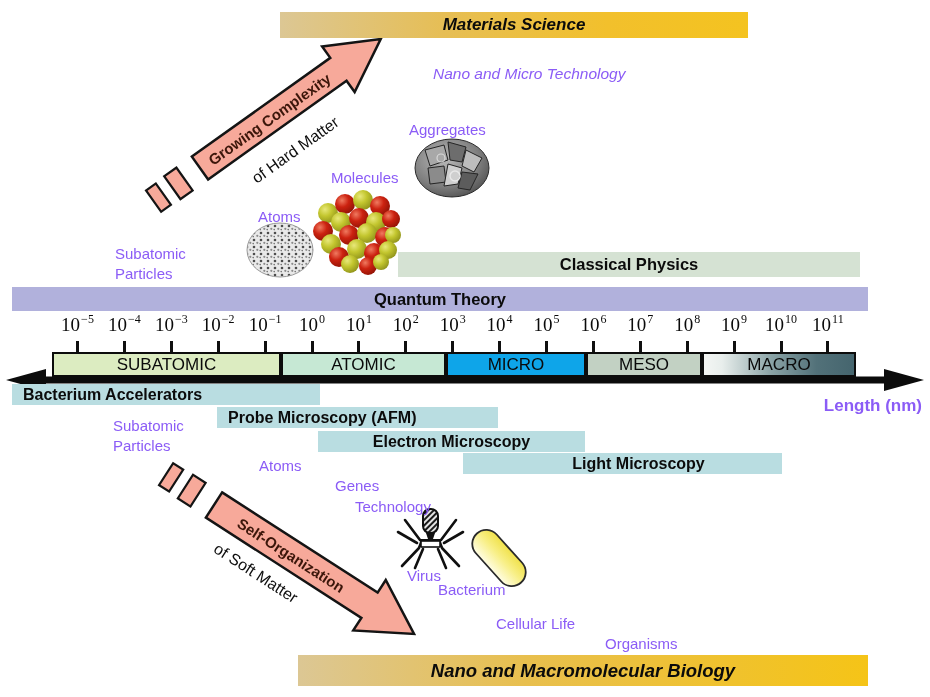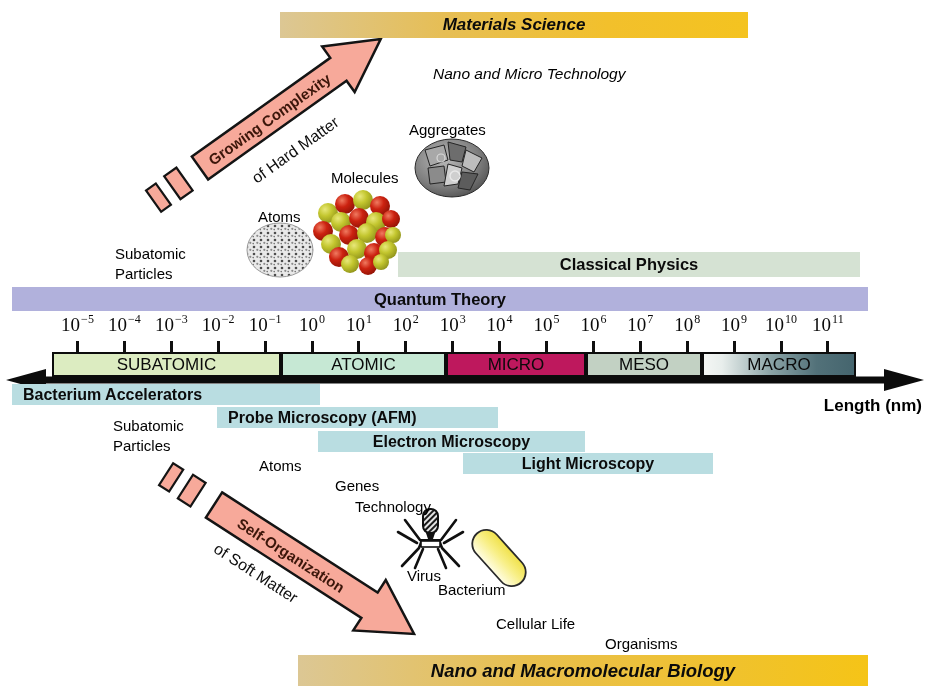--- a/index.html
+++ b/index.html
@@ -8,21 +8,21 @@
   .abs{position:absolute;}
   .banner{position:absolute;text-align:center;font-weight:bold;color:#0b0b0b;}
   .banner.gold{font-style:italic;font-size:17px;line-height:26px;
     background:linear-gradient(90deg,#dcc794 0%,#e6be55 35%,#f2c02c 70%,#f4c320 100%);}
   .banner.gold2{font-style:italic;font-size:18.5px;line-height:31px;
     background:linear-gradient(90deg,#dcc794 0%,#e8bf4e 40%,#f5c417 100%);}
   .banner.green{font-size:16.5px;line-height:25px;background:#d5e2d3;}
   .banner.purple{font-size:16.5px;line-height:24px;background:#b1b1dc;}
   .banner.blue{font-size:16px;line-height:21px;background:#b9dde1;}
   .banner.leftalign{text-align:left;padding-left:11px;box-sizing:border-box;}
-  .lbl{position:absolute;font-size:15px;line-height:20px;color:#000000;white-space:nowrap;}
+  .lbl{position:absolute;font-size:15px;line-height:20px;color:#8b5cf6;white-space:nowrap;}
   .lbl.italic{font-style:italic;font-size:15.5px;}
   .lbl.bold{font-weight:bold;font-size:17px;}
   .tick-label{position:absolute;top:313px;width:48px;text-align:center;
     font-family:"Liberation Serif",serif;font-size:19px;color:#0a0a0a;}
   .tick-label sup{font-size:12px;position:relative;top:-1px;margin-left:1px;}
   .tick-mark{position:absolute;top:341px;width:3px;height:12px;background:#101010;}
   .segment{position:absolute;top:352px;height:25px;box-sizing:border-box;
     border:2px solid #0c0c0c;text-align:center;font-size:17px;line-height:21px;color:#0a0a0a;}
   svg{display:block;}
 </style>
@@ -197,21 +197,21 @@
       <div class="tick-label" style="left: 710.1px;"><span>10</span><sup>9</sup></div>
       <div class="tick-mark" style="left: 732.6px;"></div>
       <div class="tick-label" style="left: 757px;"><span>10</span><sup>10</sup></div>
       <div class="tick-mark" style="left: 779.5px;"></div>
       <div class="tick-label" style="left: 803.9px;"><span>10</span><sup>11</sup></div>
       <div class="tick-mark" style="left: 826.4px;"></div>
     </div>
   <div>
       <div class="segment" style="left: 52px; width: 229px; background: rgb(220, 236, 193);">SUBATOMIC</div>
       <div class="segment" style="left: 281px; width: 165px; background: rgb(198, 232, 212);">ATOMIC</div>
-      <div class="segment" style="left: 446px; width: 140px; background: #be185d;">MICRO</div>
+      <div class="segment" style="left: 446px; width: 140px; background: #0ea5e9;">MICRO</div>
       <div class="segment" style="left: 586px; width: 116px; background: rgb(194, 209, 195);">MESO</div>
       <div class="segment" style="left: 702px; width: 154px; background: linear-gradient(90deg, rgb(244, 246, 244) 0%, rgb(232, 238, 236) 12%, rgb(138, 163, 166) 45%, rgb(82, 113, 121) 75%, rgb(69, 101, 110) 100%);">MACRO</div>
     </div>
 
   <svg class="abs" style="left:6px;top:367px" width="918" height="28" viewBox="0 0 918 28">
     <line x1="28" y1="13" x2="890" y2="13" stroke="#0b0b0b" stroke-width="7"></line>
     <polygon points="0,13 40,2 40,24" fill="#0b0b0b"></polygon>
     <polygon points="918,13 878,2 878,24" fill="#0b0b0b"></polygon>
   </svg>
 
@@ -223,21 +223,21 @@
     <div>Subatomic</div>
     <div>Particles</div>
   </div>
 
   <div class="banner blue leftalign" style="left:217px;top:407px;width:281px;height:21px;">Probe Microscopy (AFM)</div>
 
   <div class="banner blue" style="left:318px;top:431px;width:267px;height:21px;">Electron Microscopy</div>
 
   <div class="lbl" style="left:259px;top:456px;">Atoms</div>
 
-  <div class="banner blue" style="left:463px;top:453px;width:250px;height:21px;">Light Microscopy</div>
+  <div class="banner blue" style="left:463px;top:453px;width:287px;height:21px;padding-left:32px;">Light Microscopy</div>
 
   <div class="lbl" style="left:335px;top:476px;">Genes</div>
   <div class="lbl" style="left:355px;top:497px;">Technology</div>
   <div class="lbl" style="left:407px;top:566px;">Virus</div>
   <div class="lbl" style="left:438px;top:580px;">Bacterium</div>
   <div class="lbl" style="left:496px;top:614px;">Cellular Life</div>
   <div class="lbl" style="left:605px;top:634px;">Organisms</div>
 
   <div class="banner gold2" style="left:298px;top:655px;width:570px;height:31px;">Nano and Macromolecular Biology</div>
 

